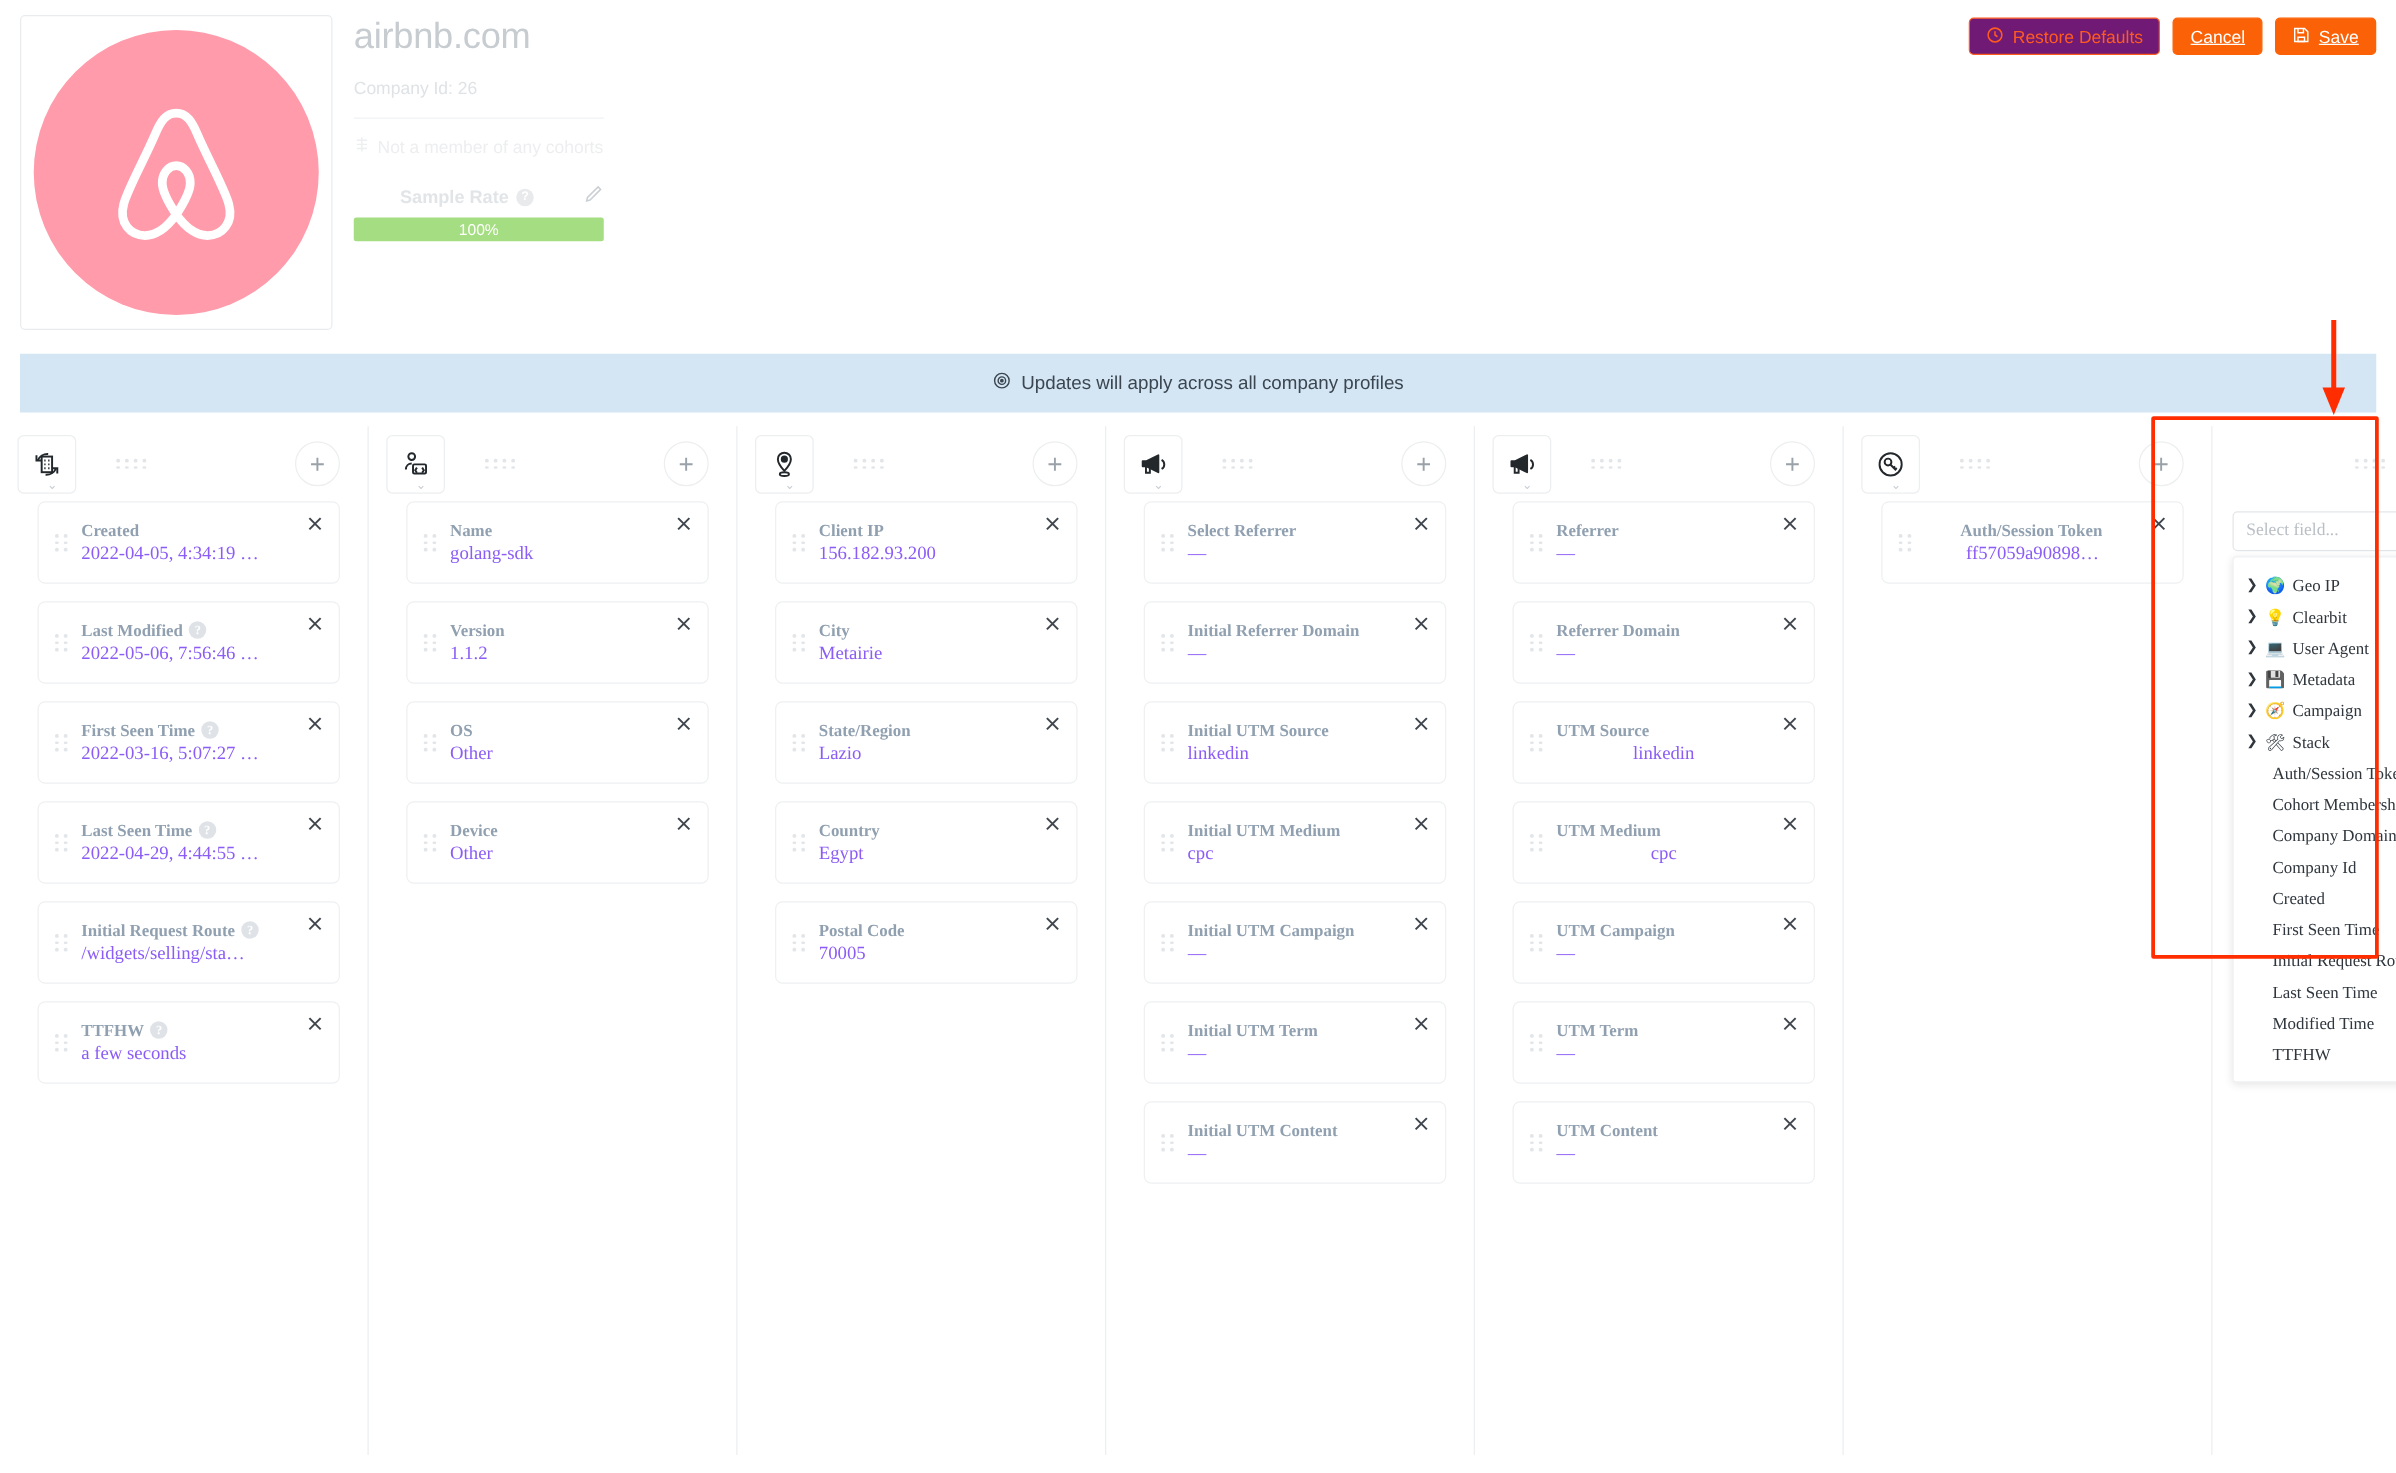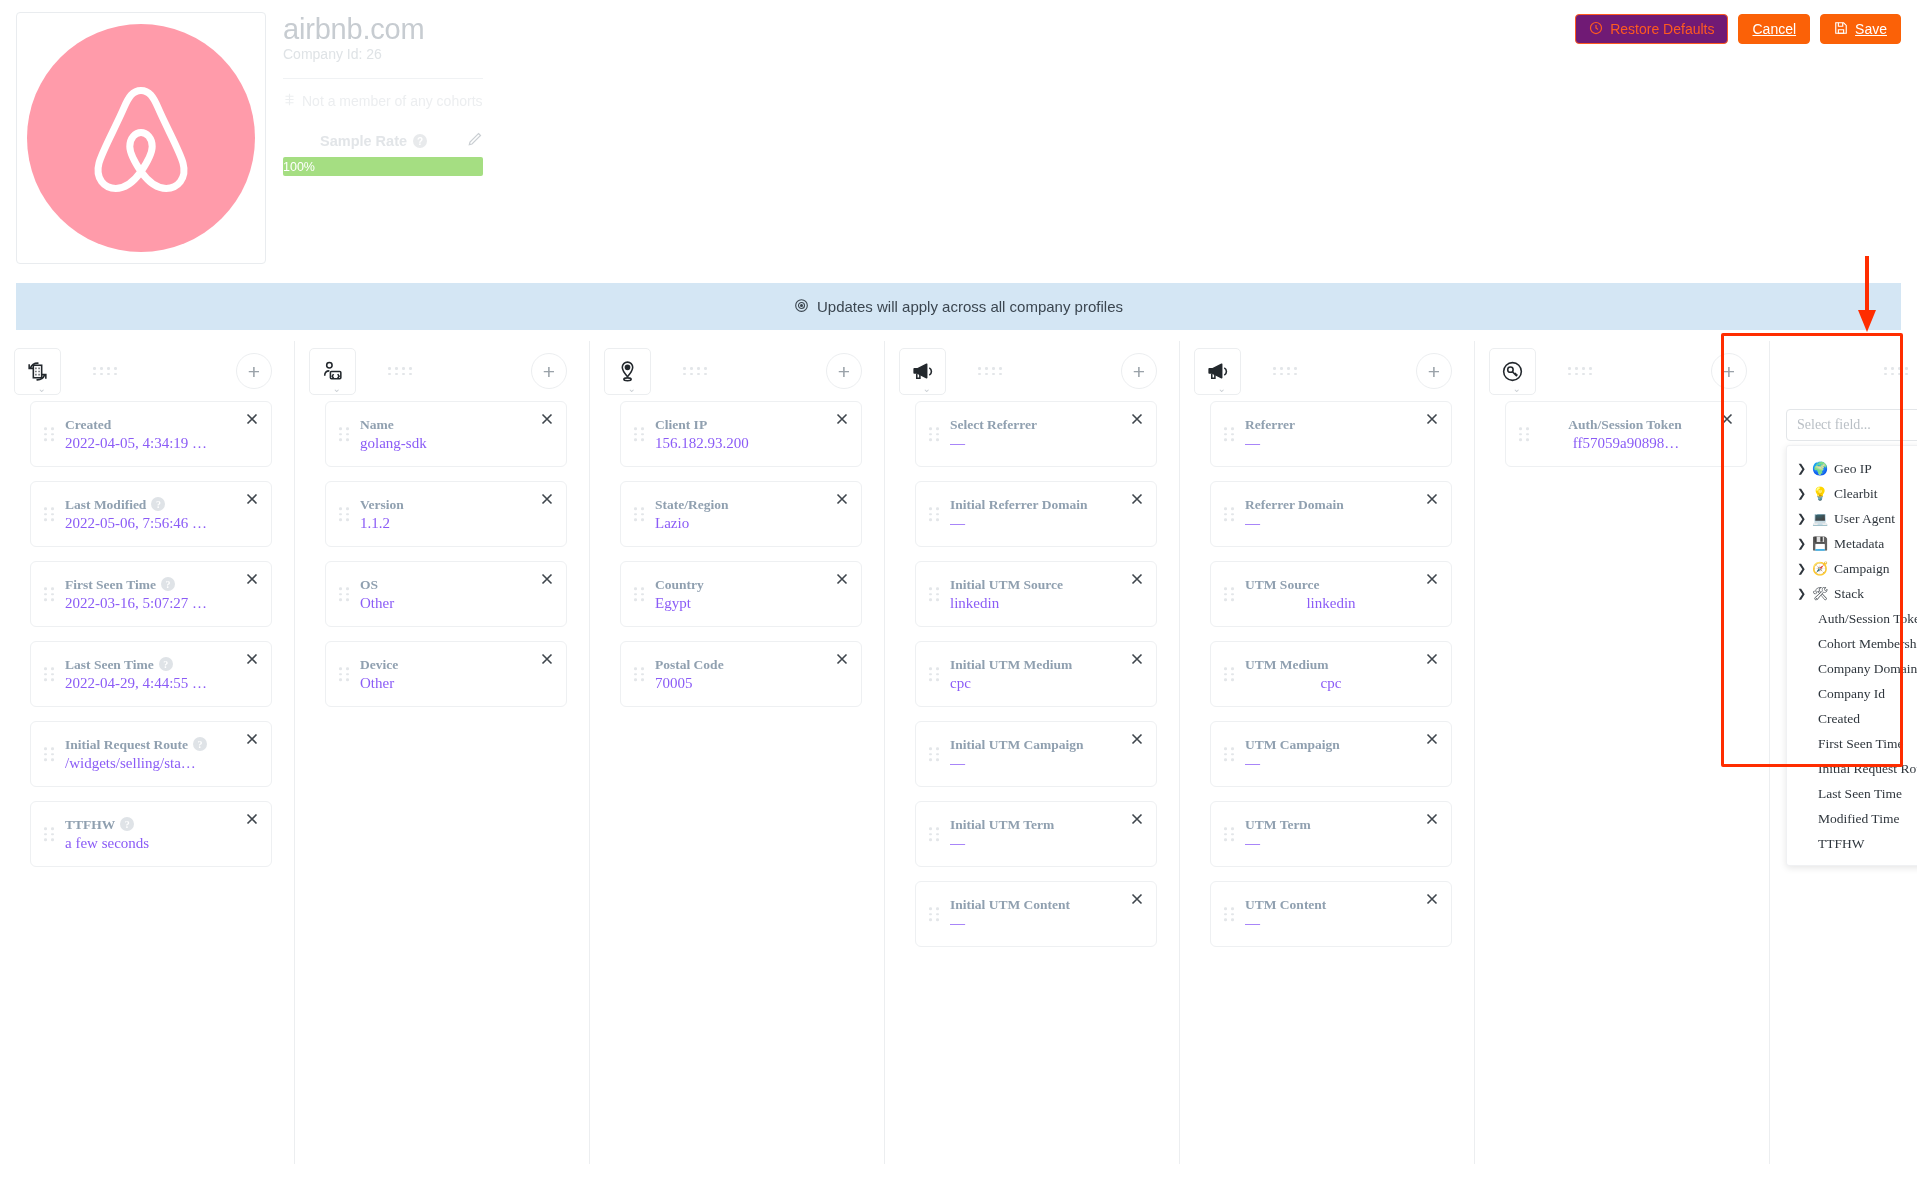--- a/index.html
+++ b/index.html
@@ -23,38 +23,38 @@
   .logo-circle {
     width: 228px; height: 228px; border-radius: 50%;
     background: #FF9BAA;
     display: flex; align-items: center; justify-content: center;
   }
   .hdr-info { position: absolute; left: 283px; top: 12px; width: 200px; }
   .company-title {
     font-size: 29px; color: #c7ccd1; font-weight: 400;
     letter-spacing: -0.2px; line-height: 34px;
   }
-  .company-id { font-size: 14px; color: #dfe3e6; margin-top: 0; }
+  .company-id { font-size: 14px; color: #dfe3e6; margin-top: 16px; }
   .hdr-divider { height: 1px; background: #f0f2f4; margin: 16px 0 14px 0; }
   .cohort-row { display: flex; align-items: center; gap: 6px; font-size: 14px; color: #eceef0; }
   .cohort-row svg { flex: none; }
   .sample-label-row {
     display: flex; align-items: center; margin-top: 22px; gap: 6px; margin-left: 37px;
   }
   .sample-label { font-size: 14.5px; font-weight: bold; color: #e2e5e8; }
   .qmark {
     width: 14px; height: 14px; border-radius: 50%;
     background: #e8eaec; color: #fff; font-size: 10px; font-weight: bold;
     display: inline-flex; align-items: center; justify-content: center;
   }
   .pencil-btn { margin-left: auto; opacity: .75; }
   .sample-bar {
     margin-top: 6px; width: 200px; height: 19px;
     background: #A5DE82; border-radius: 2px;
-    display: flex; align-items: center; 
+    display: flex; align-items: center; justify-content: center;
   }
   .sample-bar span { font-size: 12.5px; color: #fff; }
 
   
   .hdr-actions {
     position: absolute; right: 16px; top: 14px;
     display: flex; align-items: center; gap: 10px;
   }
   .btn {
     height: 30px; border-radius: 4px; font-size: 14px;
@@ -541,20 +541,37 @@
               <i></i>
               <i></i>
               <i></i>
               <i></i>
               <i></i>
             </span>
           <span class="close"><svg width="16" height="16" viewBox="0 0 16 16" stroke="currentColor" stroke-width="1.6">
                 <path d="M3.5 3.5l9 9M12.5 3.5l-9 9"></path>
               </svg></span>
           <div class="card-label">
+              <span>City</span>
+            </div>
+          <div class="card-value">Metairie</div>
+        </div>
+        <div class="card">
+          <span class="handle">
+              <i></i>
+              <i></i>
+              <i></i>
+              <i></i>
+              <i></i>
+              <i></i>
+            </span>
+          <span class="close"><svg width="16" height="16" viewBox="0 0 16 16" stroke="currentColor" stroke-width="1.6">
+                <path d="M3.5 3.5l9 9M12.5 3.5l-9 9"></path>
+              </svg></span>
+          <div class="card-label">
               <span>State/Region</span>
             </div>
           <div class="card-value">Lazio</div>
         </div>
         <div class="card">
           <span class="handle">
               <i></i>
               <i></i>
               <i></i>
               <i></i>

